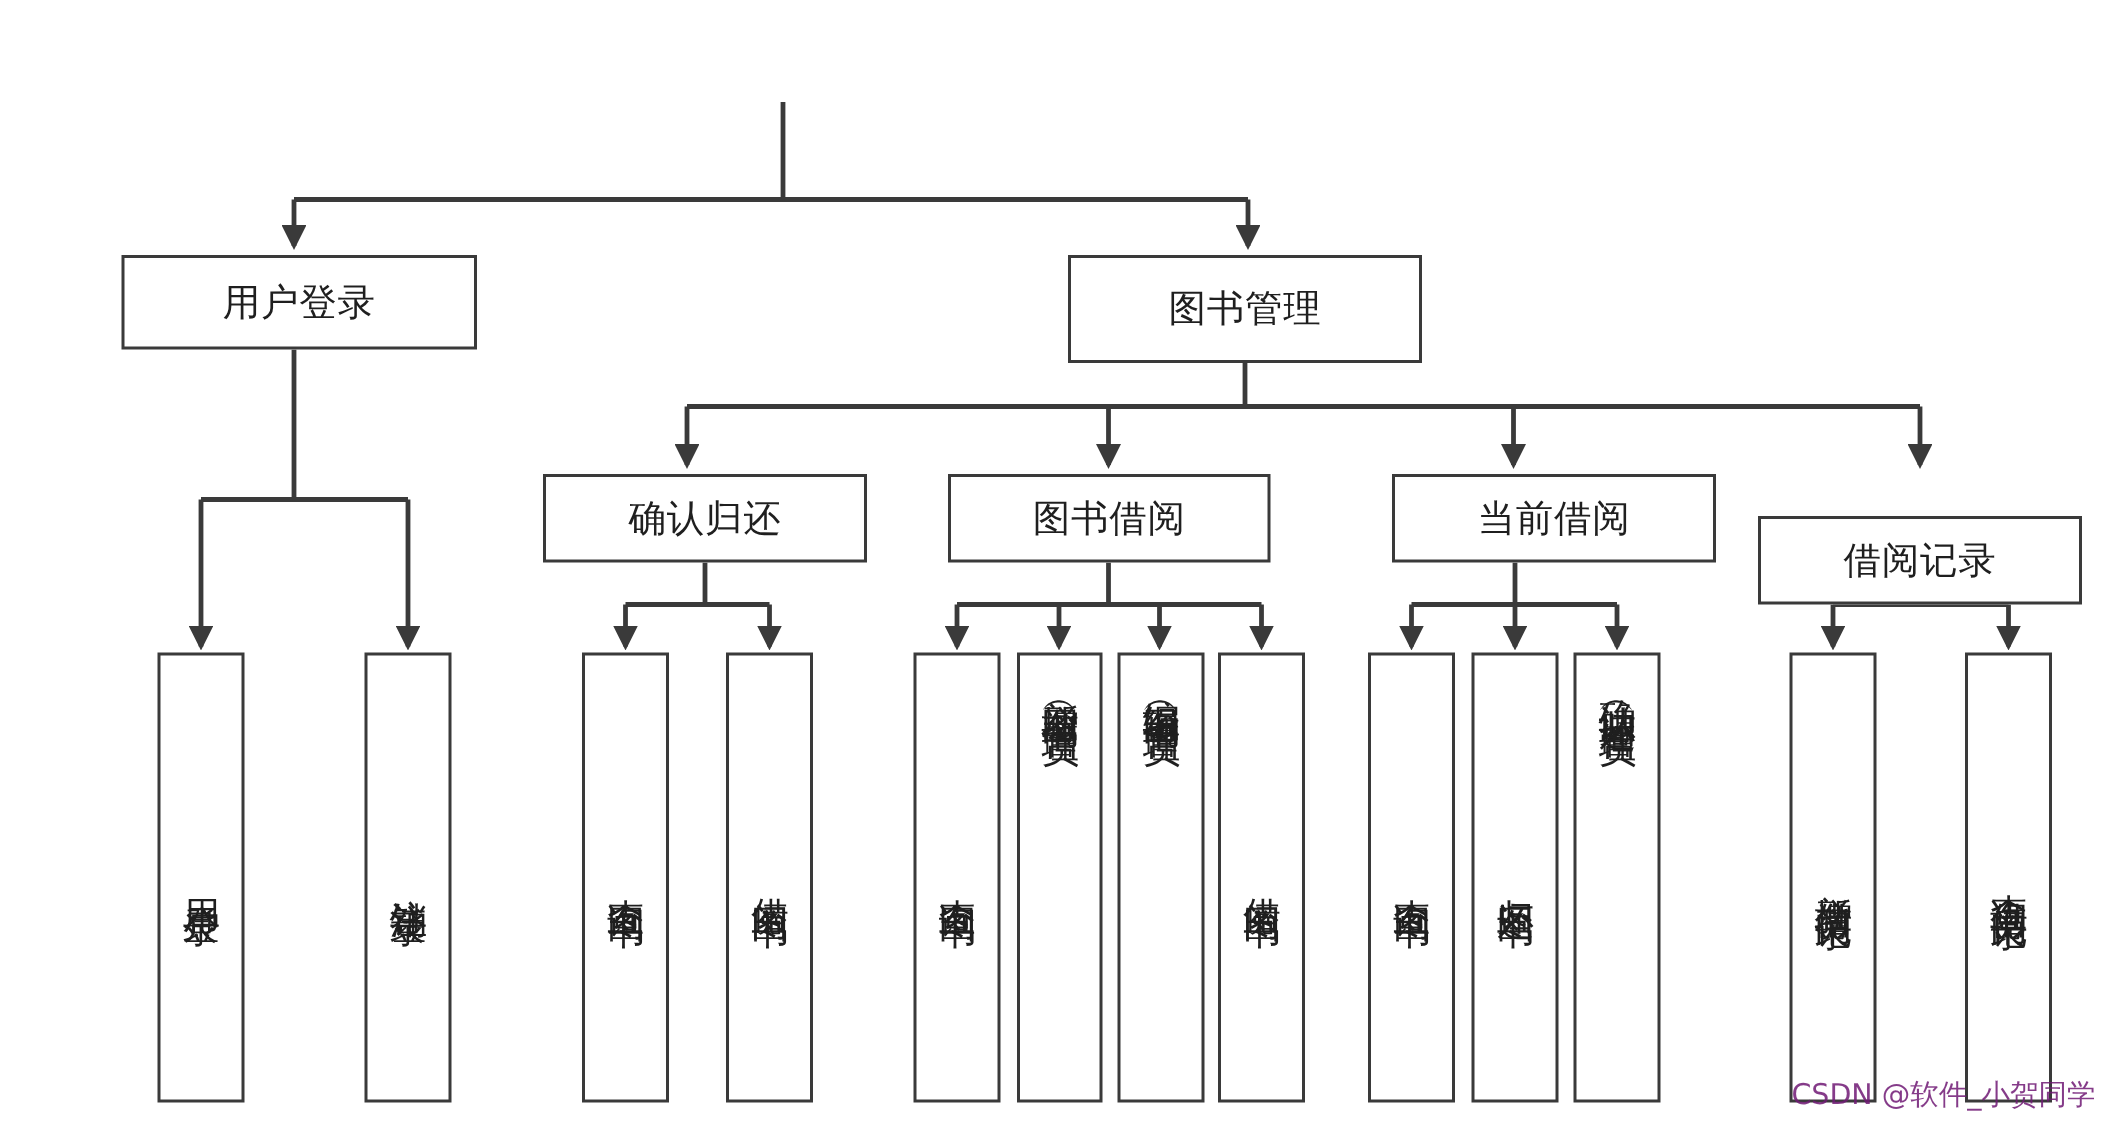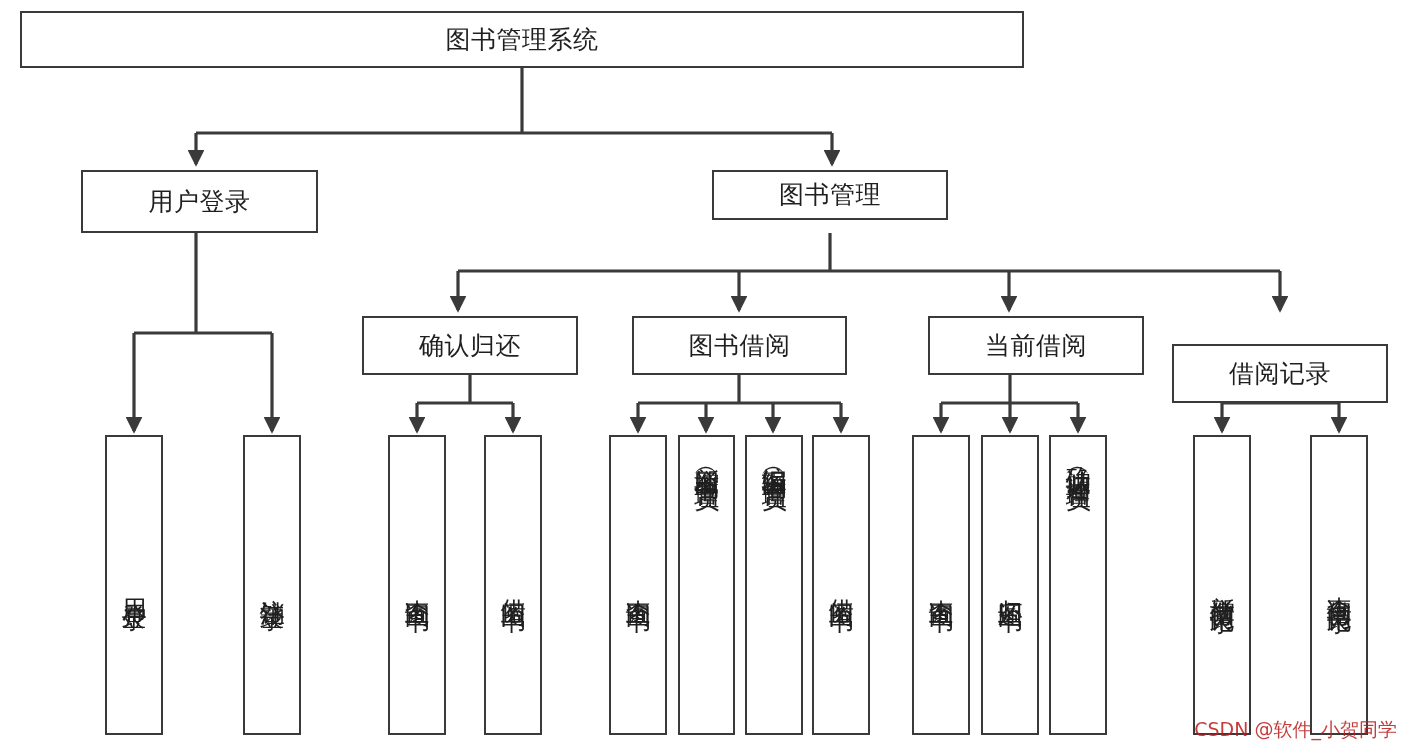--- a/index.html
+++ b/index.html
@@ -61,21 +61,21 @@
   }
   .node.vertical.centered {
     align-items: center;
     padding-top: 0;
   }
   #watermark {
     position: absolute;
     right: 8px;
     bottom: 4px;
     font-size: 19px;
-    color: #b91c1c;
+    color: #701a75;
     opacity: 0.85;
     z-index: 5;
     white-space: nowrap;
   }
 </style>
 </head>
 <body>
 
 <div id="diagram-root">
 
@@ -122,28 +122,25 @@
       <path d="M 1010 403 L 1010 431" marker-end="url(#arrow)"></path>
       <path d="M 1078 403 L 1078 431" marker-end="url(#arrow)"></path>
 
       <path d="M 1280 375 L 1280 403"></path>
       <path d="M 1222 403 L 1339 403"></path>
       <path d="M 1222 403 L 1222 431" marker-end="url(#arrow)"></path>
       <path d="M 1339 403 L 1339 431" marker-end="url(#arrow)"></path>
     </g>
   </svg>
 
-  <div class="node horizontal" style="left:20px; top:11px; width:1004px; height:57px;">
-    <span class="label">图书管理系统</span>
-  </div>
 
   <div class="node horizontal" style="left:81px; top:170px; width:237px; height:63px;">
     <span class="label">用户登录</span>
   </div>
-  <div class="node horizontal" style="left:712px; top:170px; width:236px; height:50px;">
+  <div class="node horizontal" style="left:712px; top:170px; width:236px; height:72px;">
     <span class="label">图书管理</span>
   </div>
 
   <div class="node horizontal" style="left:362px; top:316px; width:216px; height:59px;">
     <span class="label">确认归还</span>
   </div>
   <div class="node horizontal" style="left:632px; top:316px; width:215px; height:59px;">
     <span class="label">图书借阅</span>
   </div>
   <div class="node horizontal" style="left:928px; top:316px; width:216px; height:59px;">

